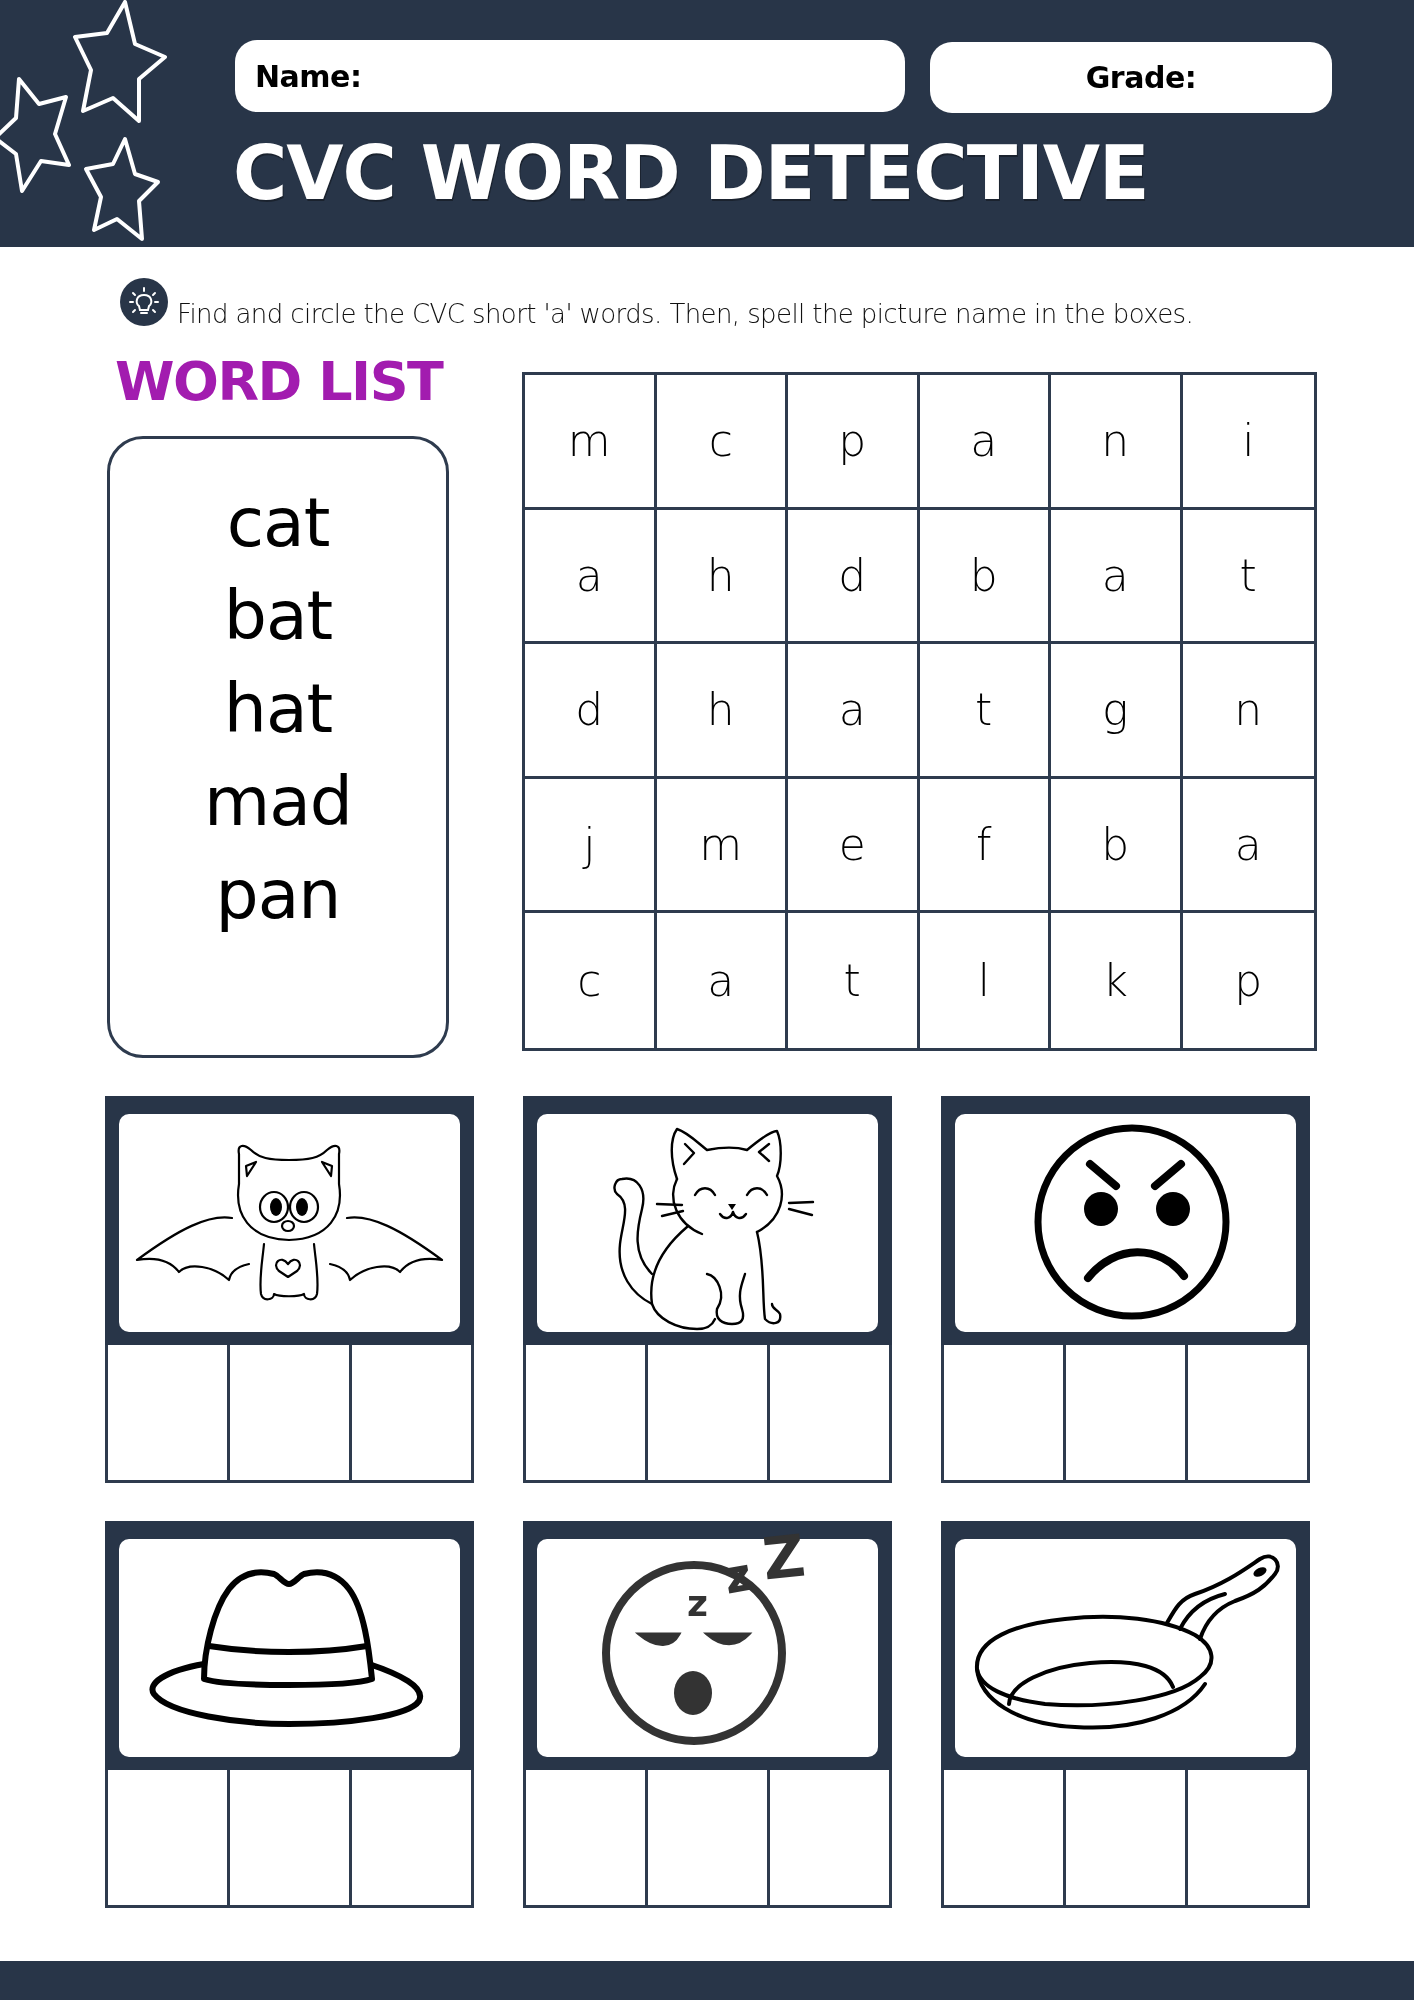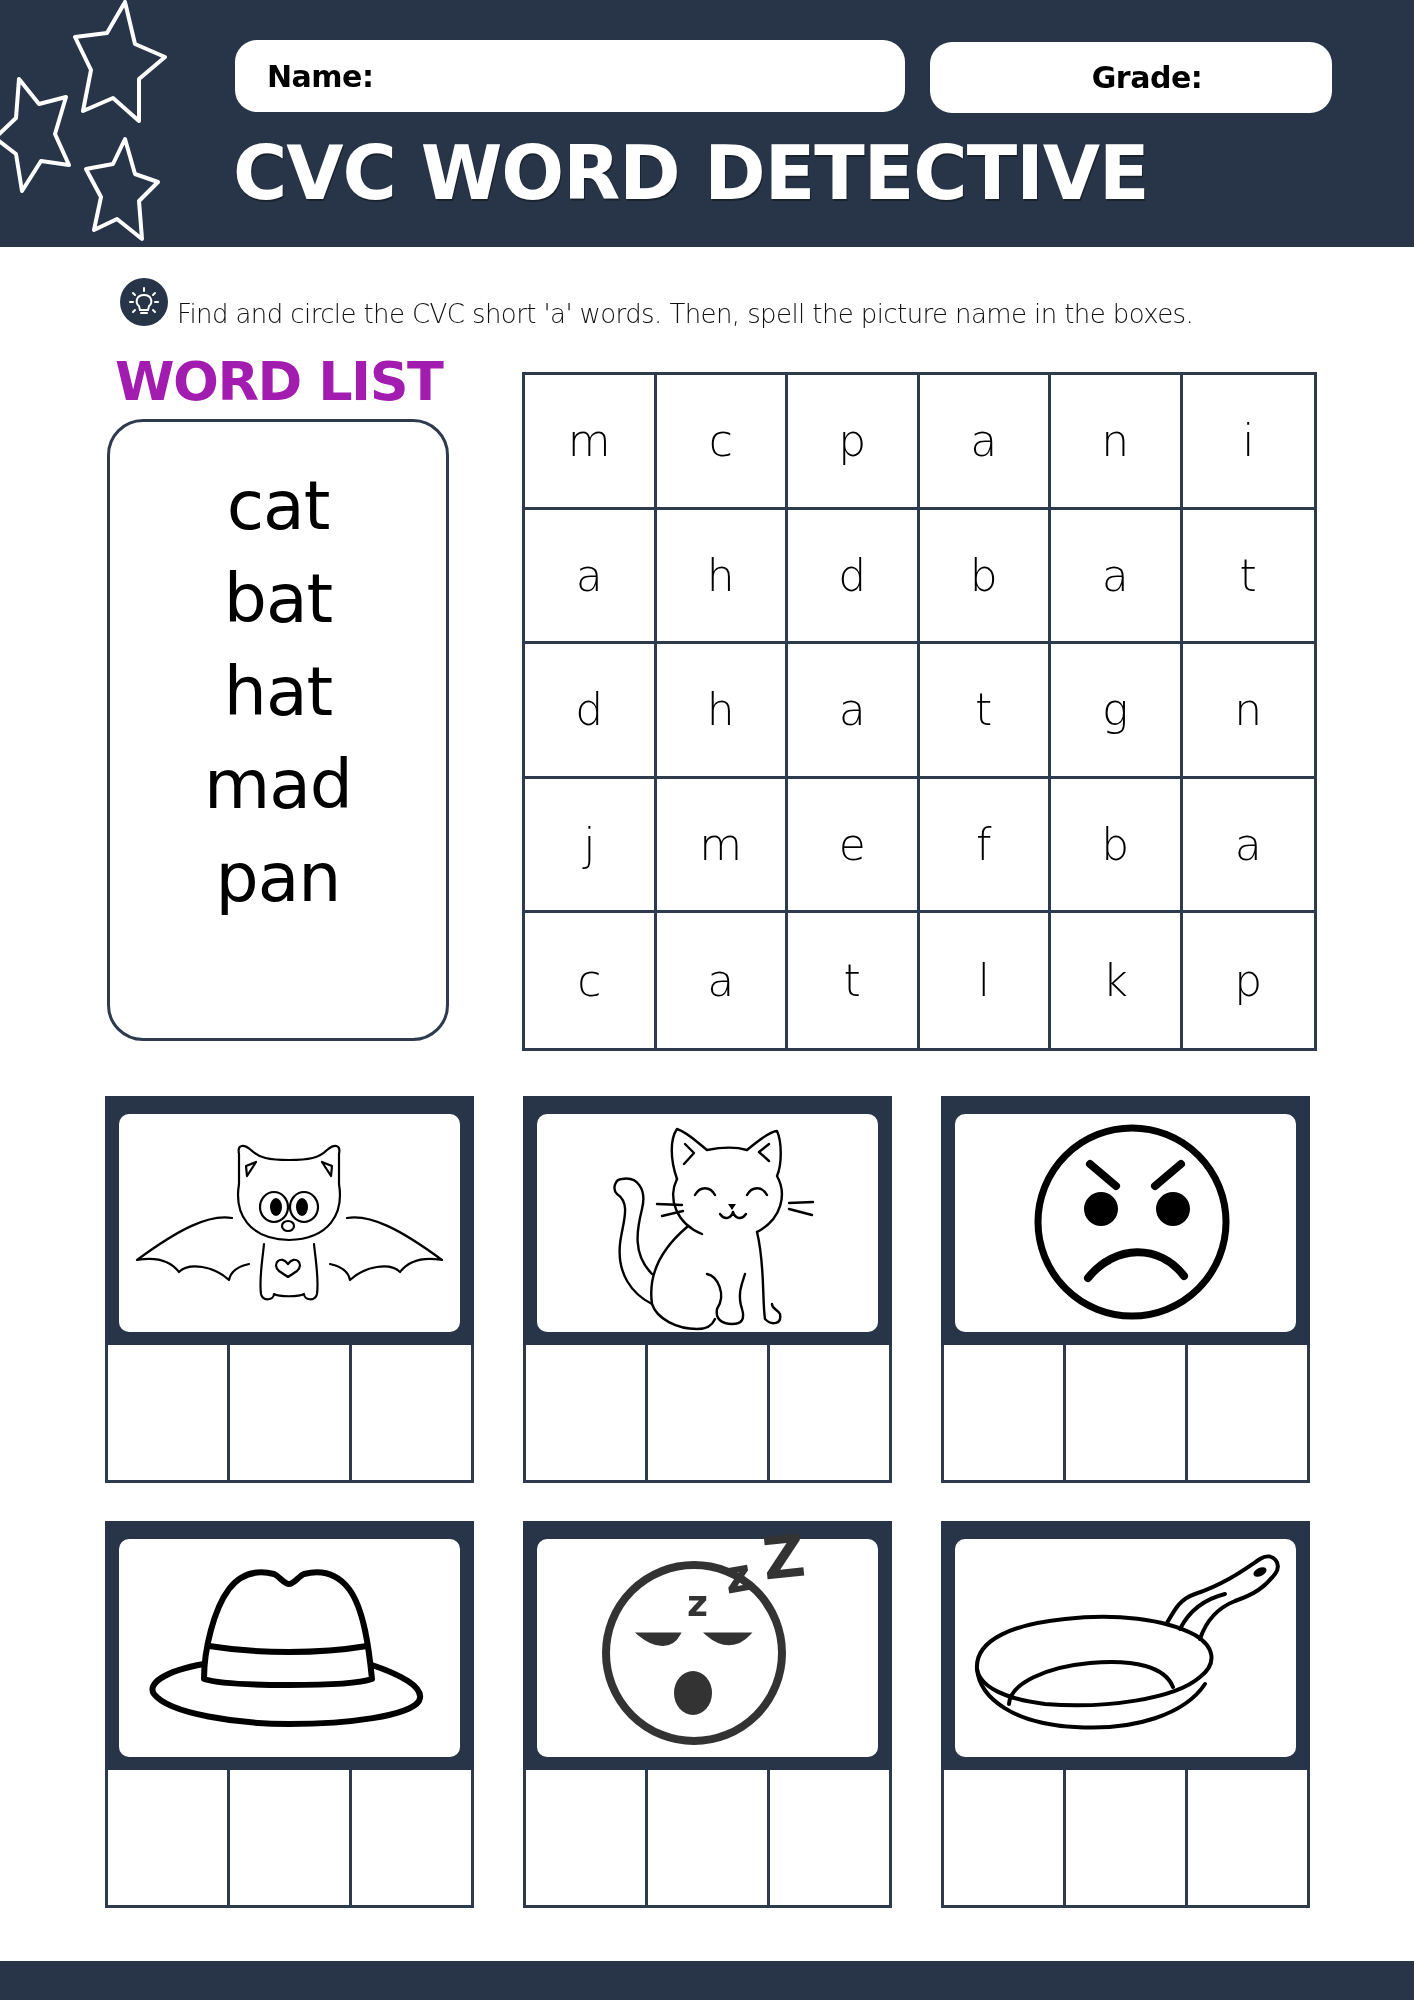--- a/index.html
+++ b/index.html
@@ -1,35 +1,35 @@
 <!DOCTYPE html>
 <html><head>
 <meta charset="utf-8">
 <style>
   * { box-sizing: border-box; margin: 0; padding: 0; }
   html, body { width: 1414px; height: 2000px; background: #ffffff; overflow: hidden; }
   body { position: relative; font-family: "DejaVu Sans", sans-serif; color: #111; }
 
   .header { position: absolute; left: 0; top: 0; width: 1414px; height: 247px; background: #283548; }
   .stars { position: absolute; left: 0; top: 0; width: 230px; height: 247px; }
-  .field { position: absolute; background: #fff; border-radius: 22px; display: flex; align-items: center; padding-left: 32px; }
+  .field { position: absolute; background: #fff; border-radius: 22px; display: flex; align-items: center; padding-left: 20px; }
   .field-label { font-family: "DejaVu Sans", sans-serif; font-weight: bold; font-size: 30px; color: #000; letter-spacing: -0.5px; }
   .name-field { left: 235px; top: 40px; width: 670px; height: 72px; }
   .grade-field { left: 930px; top: 42px; width: 402px; height: 71px; justify-content: center; }
   .title { position: absolute; left: 233px; top: 128px; font-family: "DejaVu Sans", sans-serif; font-weight: bold; font-size: 74px; color: #fff; letter-spacing: -1px; line-height: 90px; white-space: nowrap; text-shadow: 1px 2px 0 rgba(0,0,0,0.35); }
   .tag { position: absolute; left: 1103px; top: 130px; width: 311px; height: 93px; }
   .tag svg { position: absolute; left: 0; top: 0; }
   .tag-text { position: absolute; left: 55px; top: 0; height: 93px; line-height: 90px; font-family: "DejaVu Sans", sans-serif; font-weight: bold; font-size: 64px; color: #fff; letter-spacing: -1px; white-space: nowrap; }
 
   .instruction { position: absolute; left: 120px; top: 277px; height: 50px; display: flex; align-items: center; }
   .bulb { width: 48px; height: 48px; border-radius: 50%; background: #283548; display: flex; align-items: center; justify-content: center; margin-right: 9px; }
   .instruction-text { font-family: "DejaVu Sans", sans-serif; font-size: 26px; color: #111; letter-spacing: -0.6px; font-weight: 300; white-space: nowrap; margin-top: 24px; }
 
   .wl-title { position: absolute; left: 115px; top: 350px; font-family: "DejaVu Sans", sans-serif; font-weight: bold; font-size: 54px; color: #a21caf; letter-spacing: -1.5px; line-height: 64px; white-space: nowrap; }
-  .wl-box { position: absolute; left: 107px; top: 419px; width: 342px; height: 622px; border: 3px solid #2e3b4e; border-radius: 36px; display: flex; flex-direction: column; align-items: center; padding-top: 37px; }
+  .wl-box { position: absolute; left: 107px; top: 436px; width: 342px; height: 622px; border: 3px solid #2e3b4e; border-radius: 36px; display: flex; flex-direction: column; align-items: center; padding-top: 37px; }
   .wl-word { font-family: "DejaVu Sans", sans-serif; font-size: 68px; line-height: 93px; color: #000; letter-spacing: -1px; }
 
   .grid { position: absolute; left: 522px; top: 372px; width: 795px; height: 679px; border: 3px solid #2e3b4e; display: grid; grid-template-columns: repeat(6, 1fr); grid-template-rows: repeat(5, 1fr); }
   .cell { border-right: 3px solid #2e3b4e; border-bottom: 3px solid #2e3b4e; display: flex; align-items: center; justify-content: center; font-family: "DejaVu Sans", sans-serif; font-size: 44px; color: #000; font-weight: 300; }
   .cell:nth-child(6n) { border-right: none; }
   .cell:nth-last-child(-n+6) { border-bottom: none; }
 
   .card { position: absolute; width: 369px; height: 387px; }
   .card-pic { position: absolute; left: 0; top: 0; width: 369px; height: 249px; background: #283548; }
   .card-pic-inner { position: absolute; left: 14px; top: 18px; width: 341px; height: 218px; background: #fff; border-radius: 10px; overflow: visible; }

